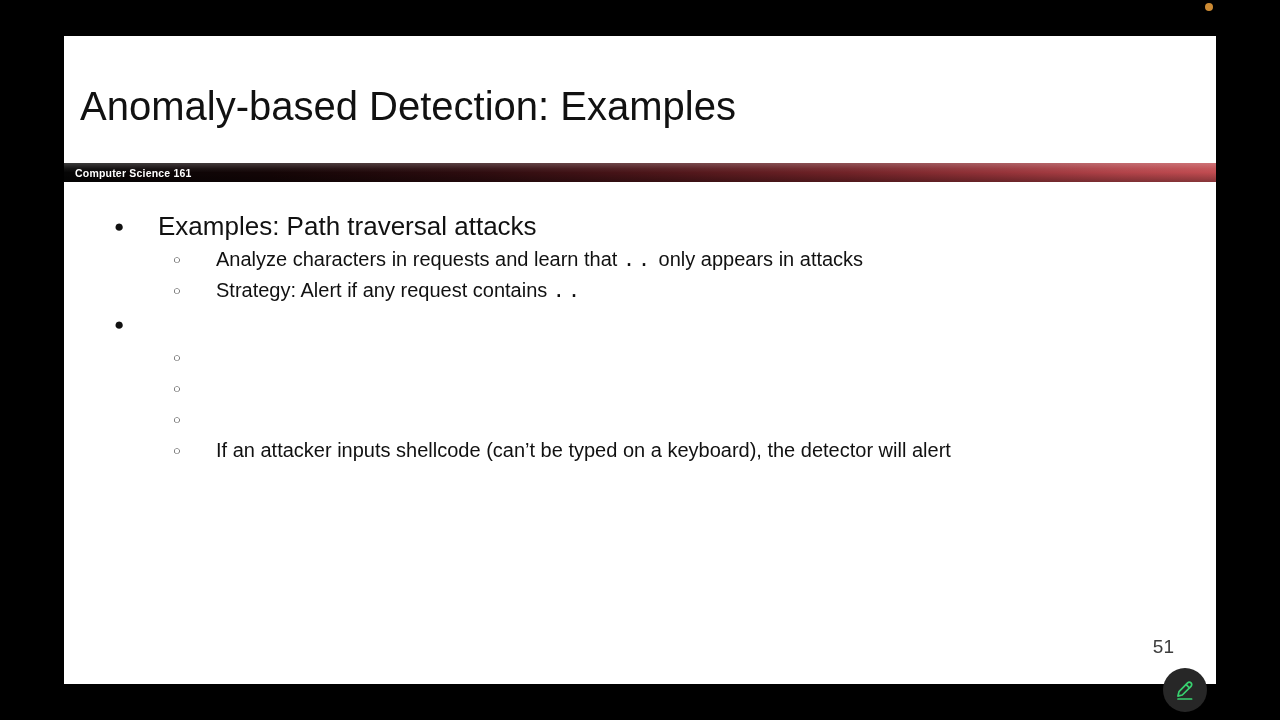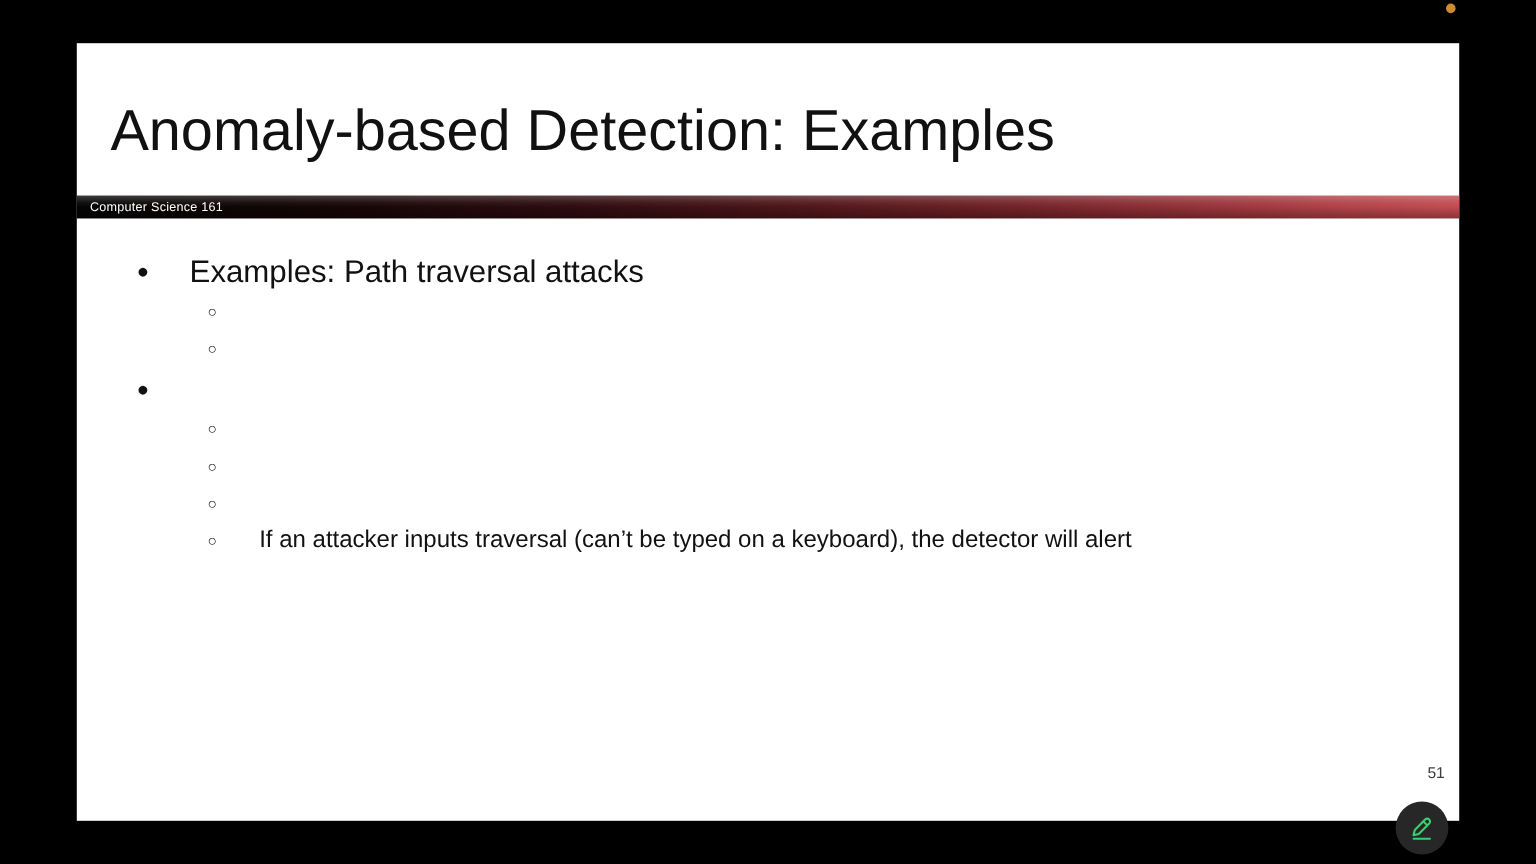--- a/index.html
+++ b/index.html
@@ -29,24 +29,24 @@
   .slide {
     position: absolute;
     left: 64px;
     top: 36px;
     width: 1152px;
     height: 648px;
     background: #ffffff;
   }
   .title {
     position: absolute;
-    left: 28px;
+    left: 16px;
     top: 50px;
     margin: 0;
-    font-size: 48px;
+    font-size: 40px;
     font-weight: 400;
     line-height: 1;
     color: #111111;
     letter-spacing: 0px;
     white-space: nowrap;
   }
   .badge-bar {
     position: absolute;
     left: 0;
     top: 127px;
@@ -54,21 +54,21 @@
     height: 19px;
     background:
       linear-gradient(to bottom, rgba(255,255,255,0.22) 0%, rgba(255,255,255,0.06) 30%, rgba(0,0,0,0) 50%, rgba(0,0,0,0.30) 100%),
       linear-gradient(to right, #050505 0%, #140506 18%, #2e0c0f 36%, #4e161a 52%, #722328 68%, #97343a 82%, #b24349 92%, #c14c51 100%);
     display: flex;
     align-items: center;
   }
   .badge-label {
     color: #ffffff;
     font-size: 10.5px;
-    font-weight: 400;
+    font-weight: 700;
     padding-left: 11px;
     letter-spacing: 0.2px;
     white-space: nowrap;
   }
   .content {
     position: absolute;
     left: 0;
     top: 172px;
     width: 1152px;
     margin: 0;
@@ -108,23 +108,23 @@
     line-height: 1;
     color: #1a1a1a;
   }
   .code {
     font-family: "DejaVu Sans Mono", "Liberation Mono", monospace;
     letter-spacing: 3px;
     font-size: 20px;
   }
   .page-number {
     position: absolute;
-    right: 12px;
+    right: 42px;
     top: 601px;
-    font-size: 13px;
+    font-size: 19px;
     color: #3d3d3d;
     line-height: 1;
   }
   .annotate-btn {
     position: absolute;
     left: 1163px;
     top: 668px;
     width: 44px;
     height: 44px;
     border-radius: 50%;
@@ -157,45 +157,47 @@
 
     <ul class="content">
 
       <li class="l1">
         <span class="m1">●</span>
         <span class="txt">Examples: Path traversal attacks</span>
       </li>
 
       <li class="l2">
         <span class="m2">○</span>
-      </li>
-
-      <li class="l2">
-        <span class="m2">○</span>
+        <span class="txt"><span>Analyze characters in requests and learn that </span><span class="code">..</span><span> only appears in attacks</span></span>
+      </li>
+
+      <li class="l2">
+        <span class="m2">○</span>
+        <span class="txt"><span>Strategy: Alert if any request contains </span><span class="code">..</span><span></span></span>
       </li>
 
       <li class="l1">
         <span class="m1">●</span>
       </li>
 
       <li class="l2">
         <span class="m2">○</span>
       </li>
 
       <li class="l2">
         <span class="m2">○</span>
       </li>
 
       <li class="l2">
         <span class="m2">○</span>
       </li>
 
       <li class="l2">
         <span class="m2">○</span>
-        <span class="txt">If an attacker inputs traversal (can’t be typed on a keyboard), the detector will alert</span>
+        <span class="txt">If an attacker inputs shellcode (can’t be typed on a keyboard), the detector will alert</span>
       </li>
 
     </ul>
 
     <div class="page-number">51</div>
 
   </div>
 
   <div class="annotate-btn">
     <span>

